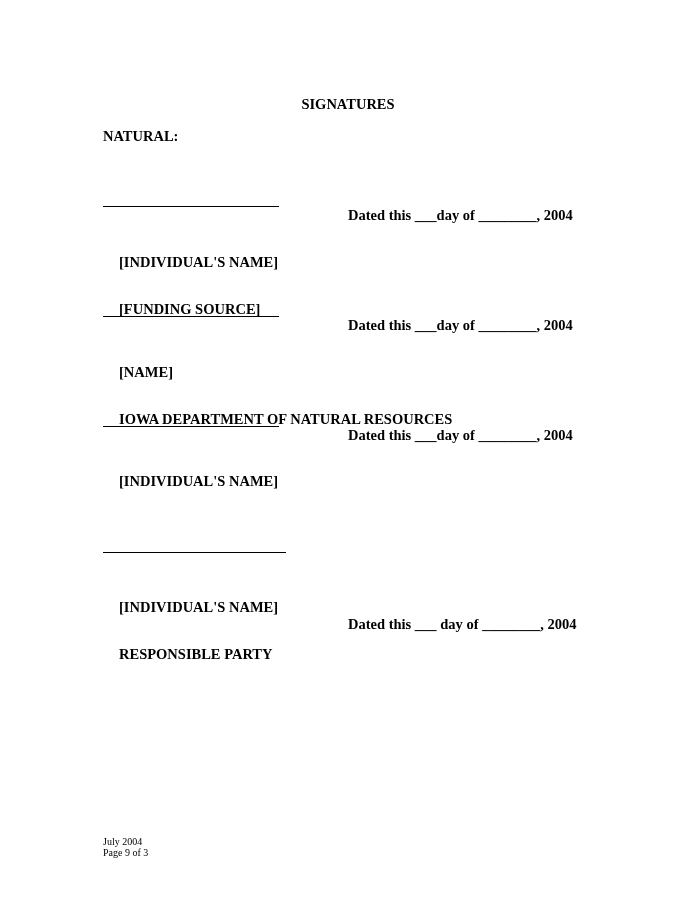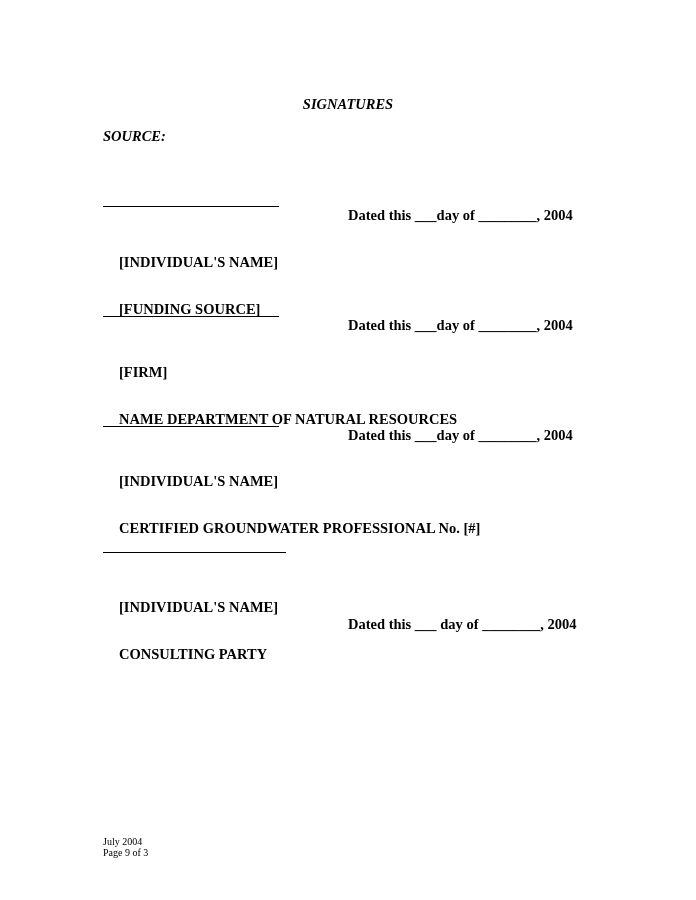--- a/index.html
+++ b/index.html
@@ -1,68 +1,67 @@
 <!DOCTYPE html>
 <html><head>
 <meta charset="utf-8">
 <style>
   html, body { margin: 0; padding: 0; background: #ffffff; }
   body {
     width: 696px; height: 900px; position: relative; overflow: hidden;
     font-family: "Liberation Serif", serif; color: #000;
   }
   .b { font-weight: bold; font-size: 14.5px; line-height: 15.5px; white-space: pre; }
-  .abs { position: absolute; font-style: italic; }
+  .abs { position: absolute; }
   .title { left: 0; width: 696px; top: 97px; text-align: center; }
   .parties { left: 103px; top: 129px; }
   .sigline { position: absolute; left: 103px; border-bottom: 1.2px solid #000; height: 0; }
   .dated { position: absolute; left: 348px; }
   .lines { position: absolute; left: 119px; }
   .footer { position: absolute; left: 103px; top: 836px; font-size: 10px; line-height: 11px; }
 </style>
 </head>
 <body>
 
 <div>
   <div class="abs b title">SIGNATURES</div>
-  <div class="abs b parties">SOURCE:</div>
+  <div class="abs b parties">NATURAL:</div>
 
   <div>
     <div class="sigline" style="top:206px;width:176px;"></div>
     <div class="dated b" style="top:208px;">Dated this ___day of ________, 2004</div>
     <div class="lines b" style="top:224px;">
       <div>[INDIVIDUAL'S NAME]</div>
       <div>[FUNDING SOURCE]</div>
     </div>
   </div>
 
   <div>
     <div class="sigline" style="top:316px;width:176px;"></div>
     <div class="dated b" style="top:318px;">Dated this ___day of ________, 2004</div>
     <div class="lines b" style="top:334px;">
-      <div>[FIRM]</div>
-      <div>NAME DEPARTMENT OF NATURAL RESOURCES</div>
+      <div>[NAME]</div>
+      <div>IOWA DEPARTMENT OF NATURAL RESOURCES</div>
     </div>
   </div>
 
   <div>
     <div class="sigline" style="top:426px;width:176px;"></div>
     <div class="dated b" style="top:428px;">Dated this ___day of ________, 2004</div>
     <div class="lines b" style="top:443px;">
       <div>[INDIVIDUAL'S NAME]</div>
-      <div>CERTIFIED GROUNDWATER PROFESSIONAL No. [#]</div>
     </div>
   </div>
 
   <div>
     <div class="sigline" style="top:552px;width:183px;"></div>
     <div class="dated b" style="top:577px;margin-top:40px;">Dated this ___ day of ________, 2004</div>
     <div class="lines b" style="top:569px;">
       <div>[INDIVIDUAL'S NAME]</div>
-      <div>CONSULTING PARTY</div>
+      <div>RESPONSIBLE PARTY</div>
     </div>
   </div>
 
   <div class="footer">
     <div>July 2004</div>
     <div>Page 9 of 3</div>
   </div>
 </div>
 
 </body></html>

